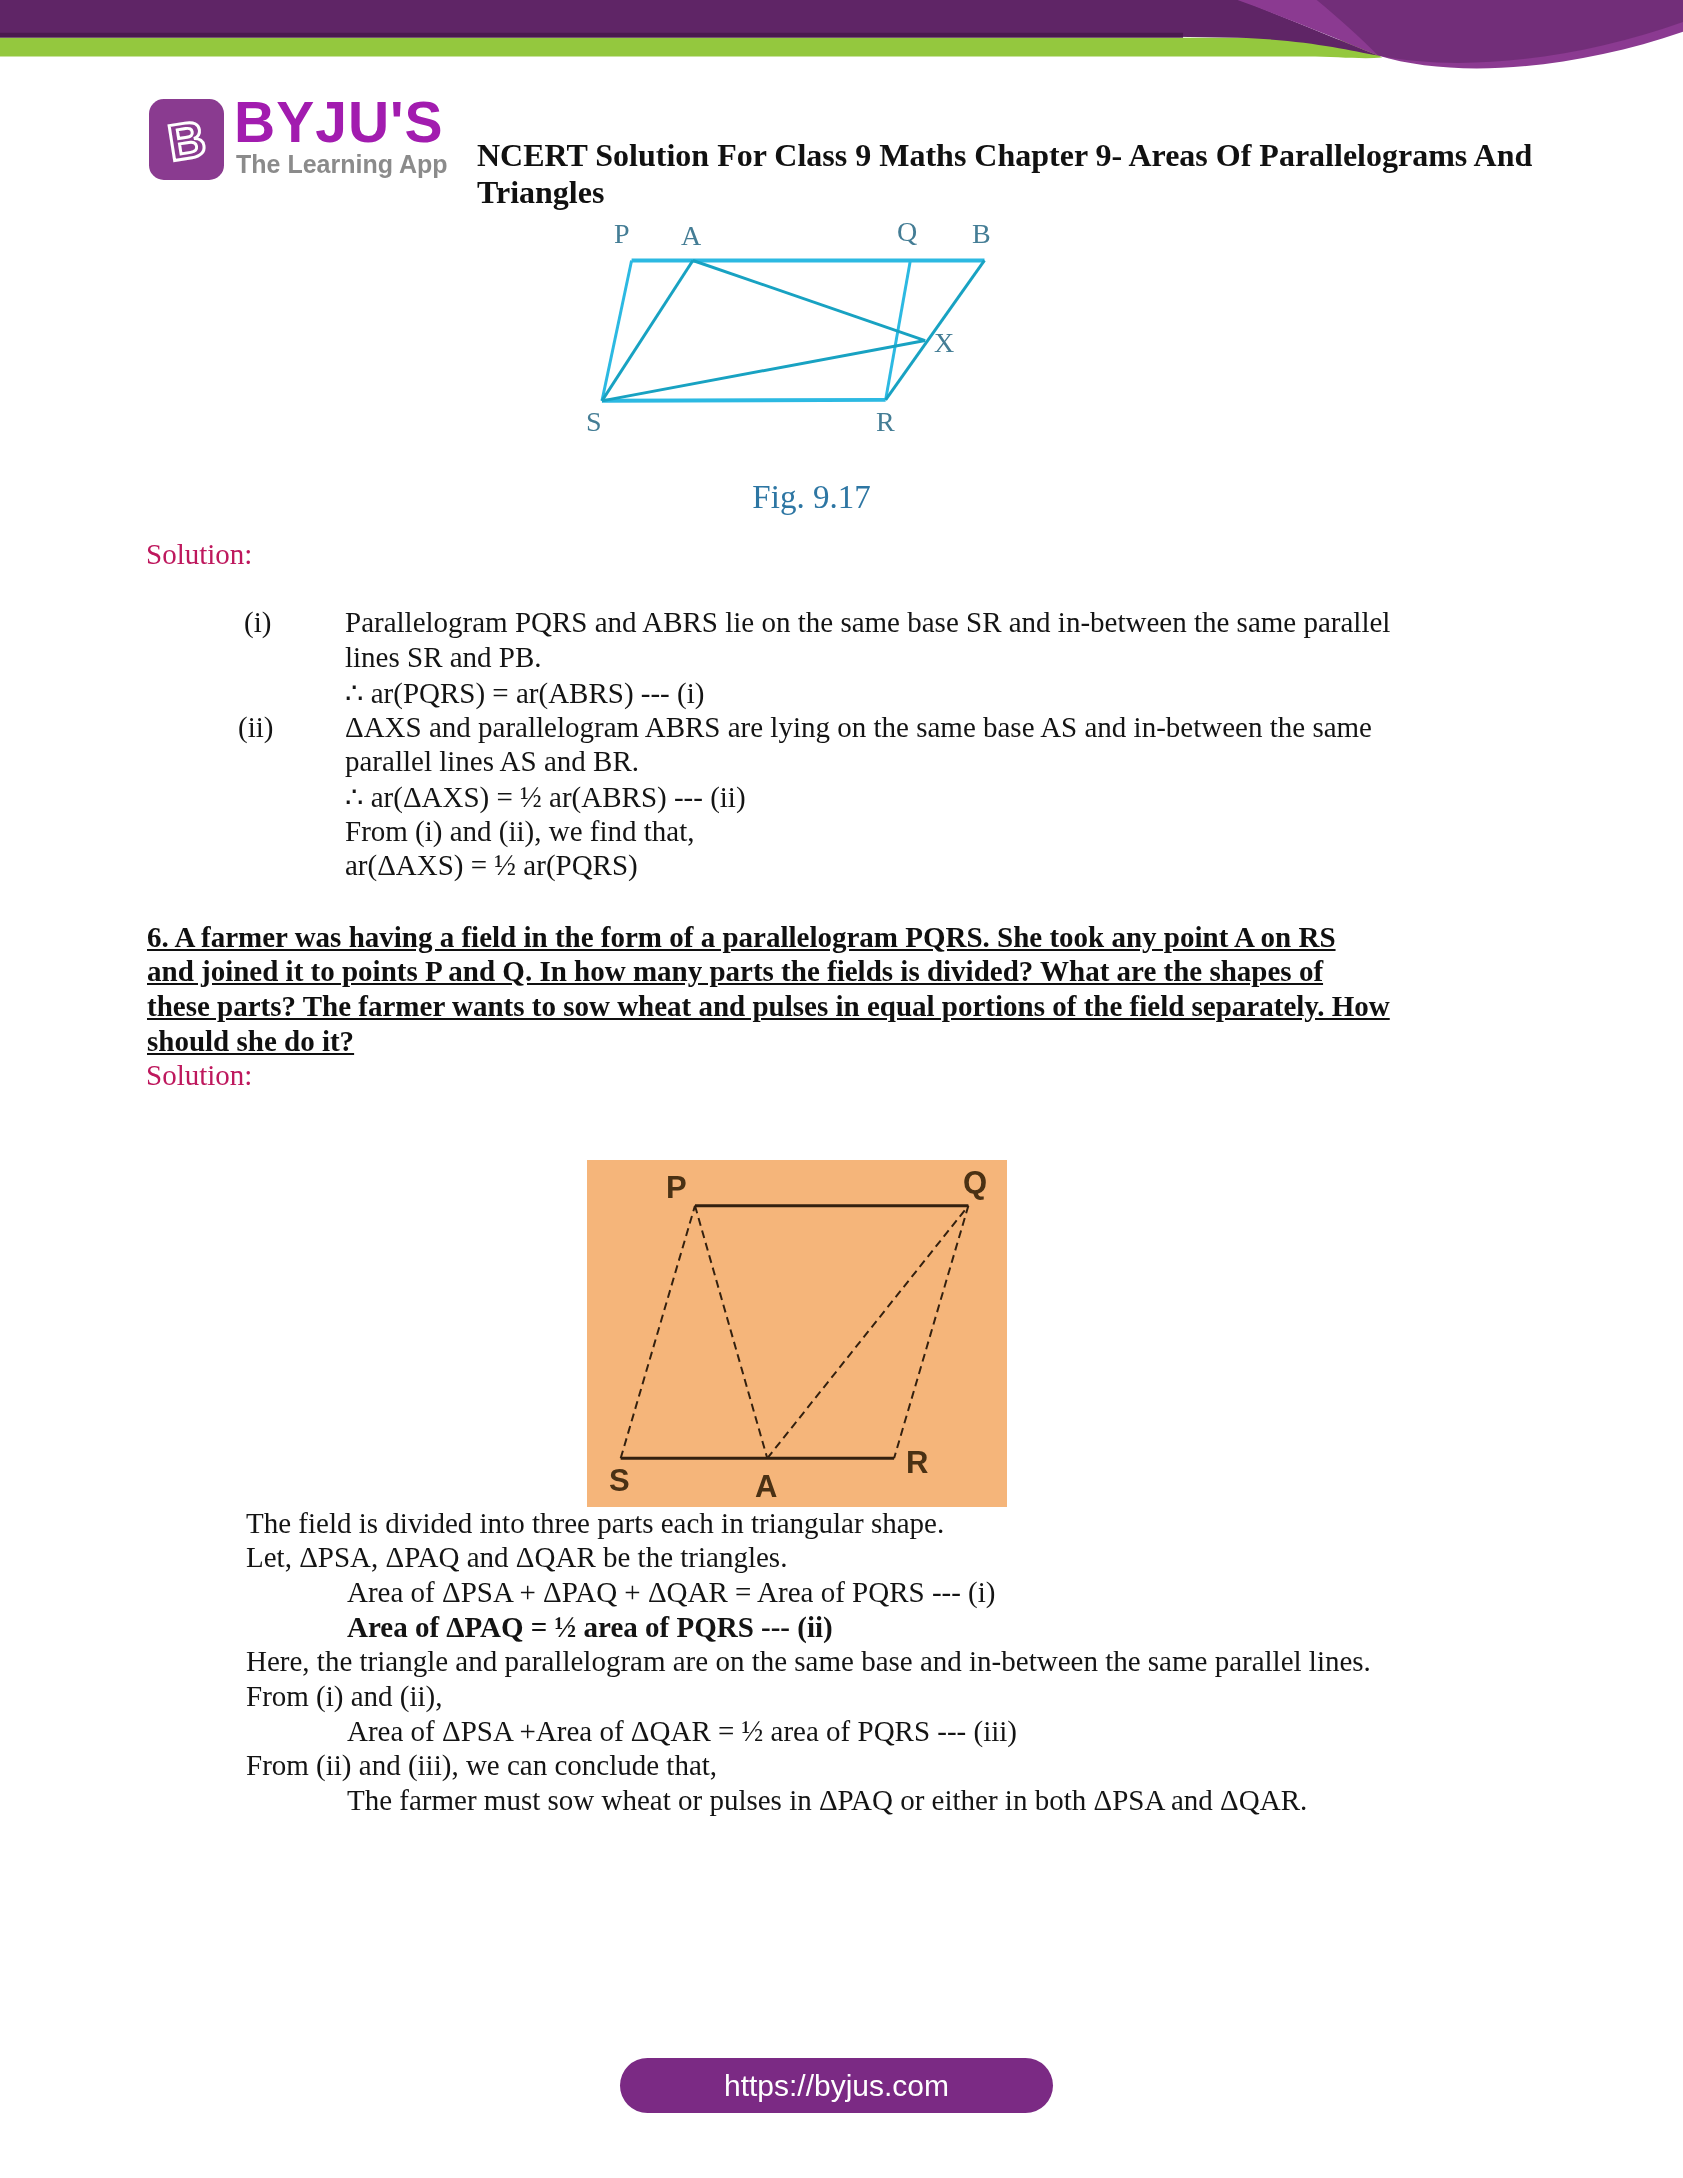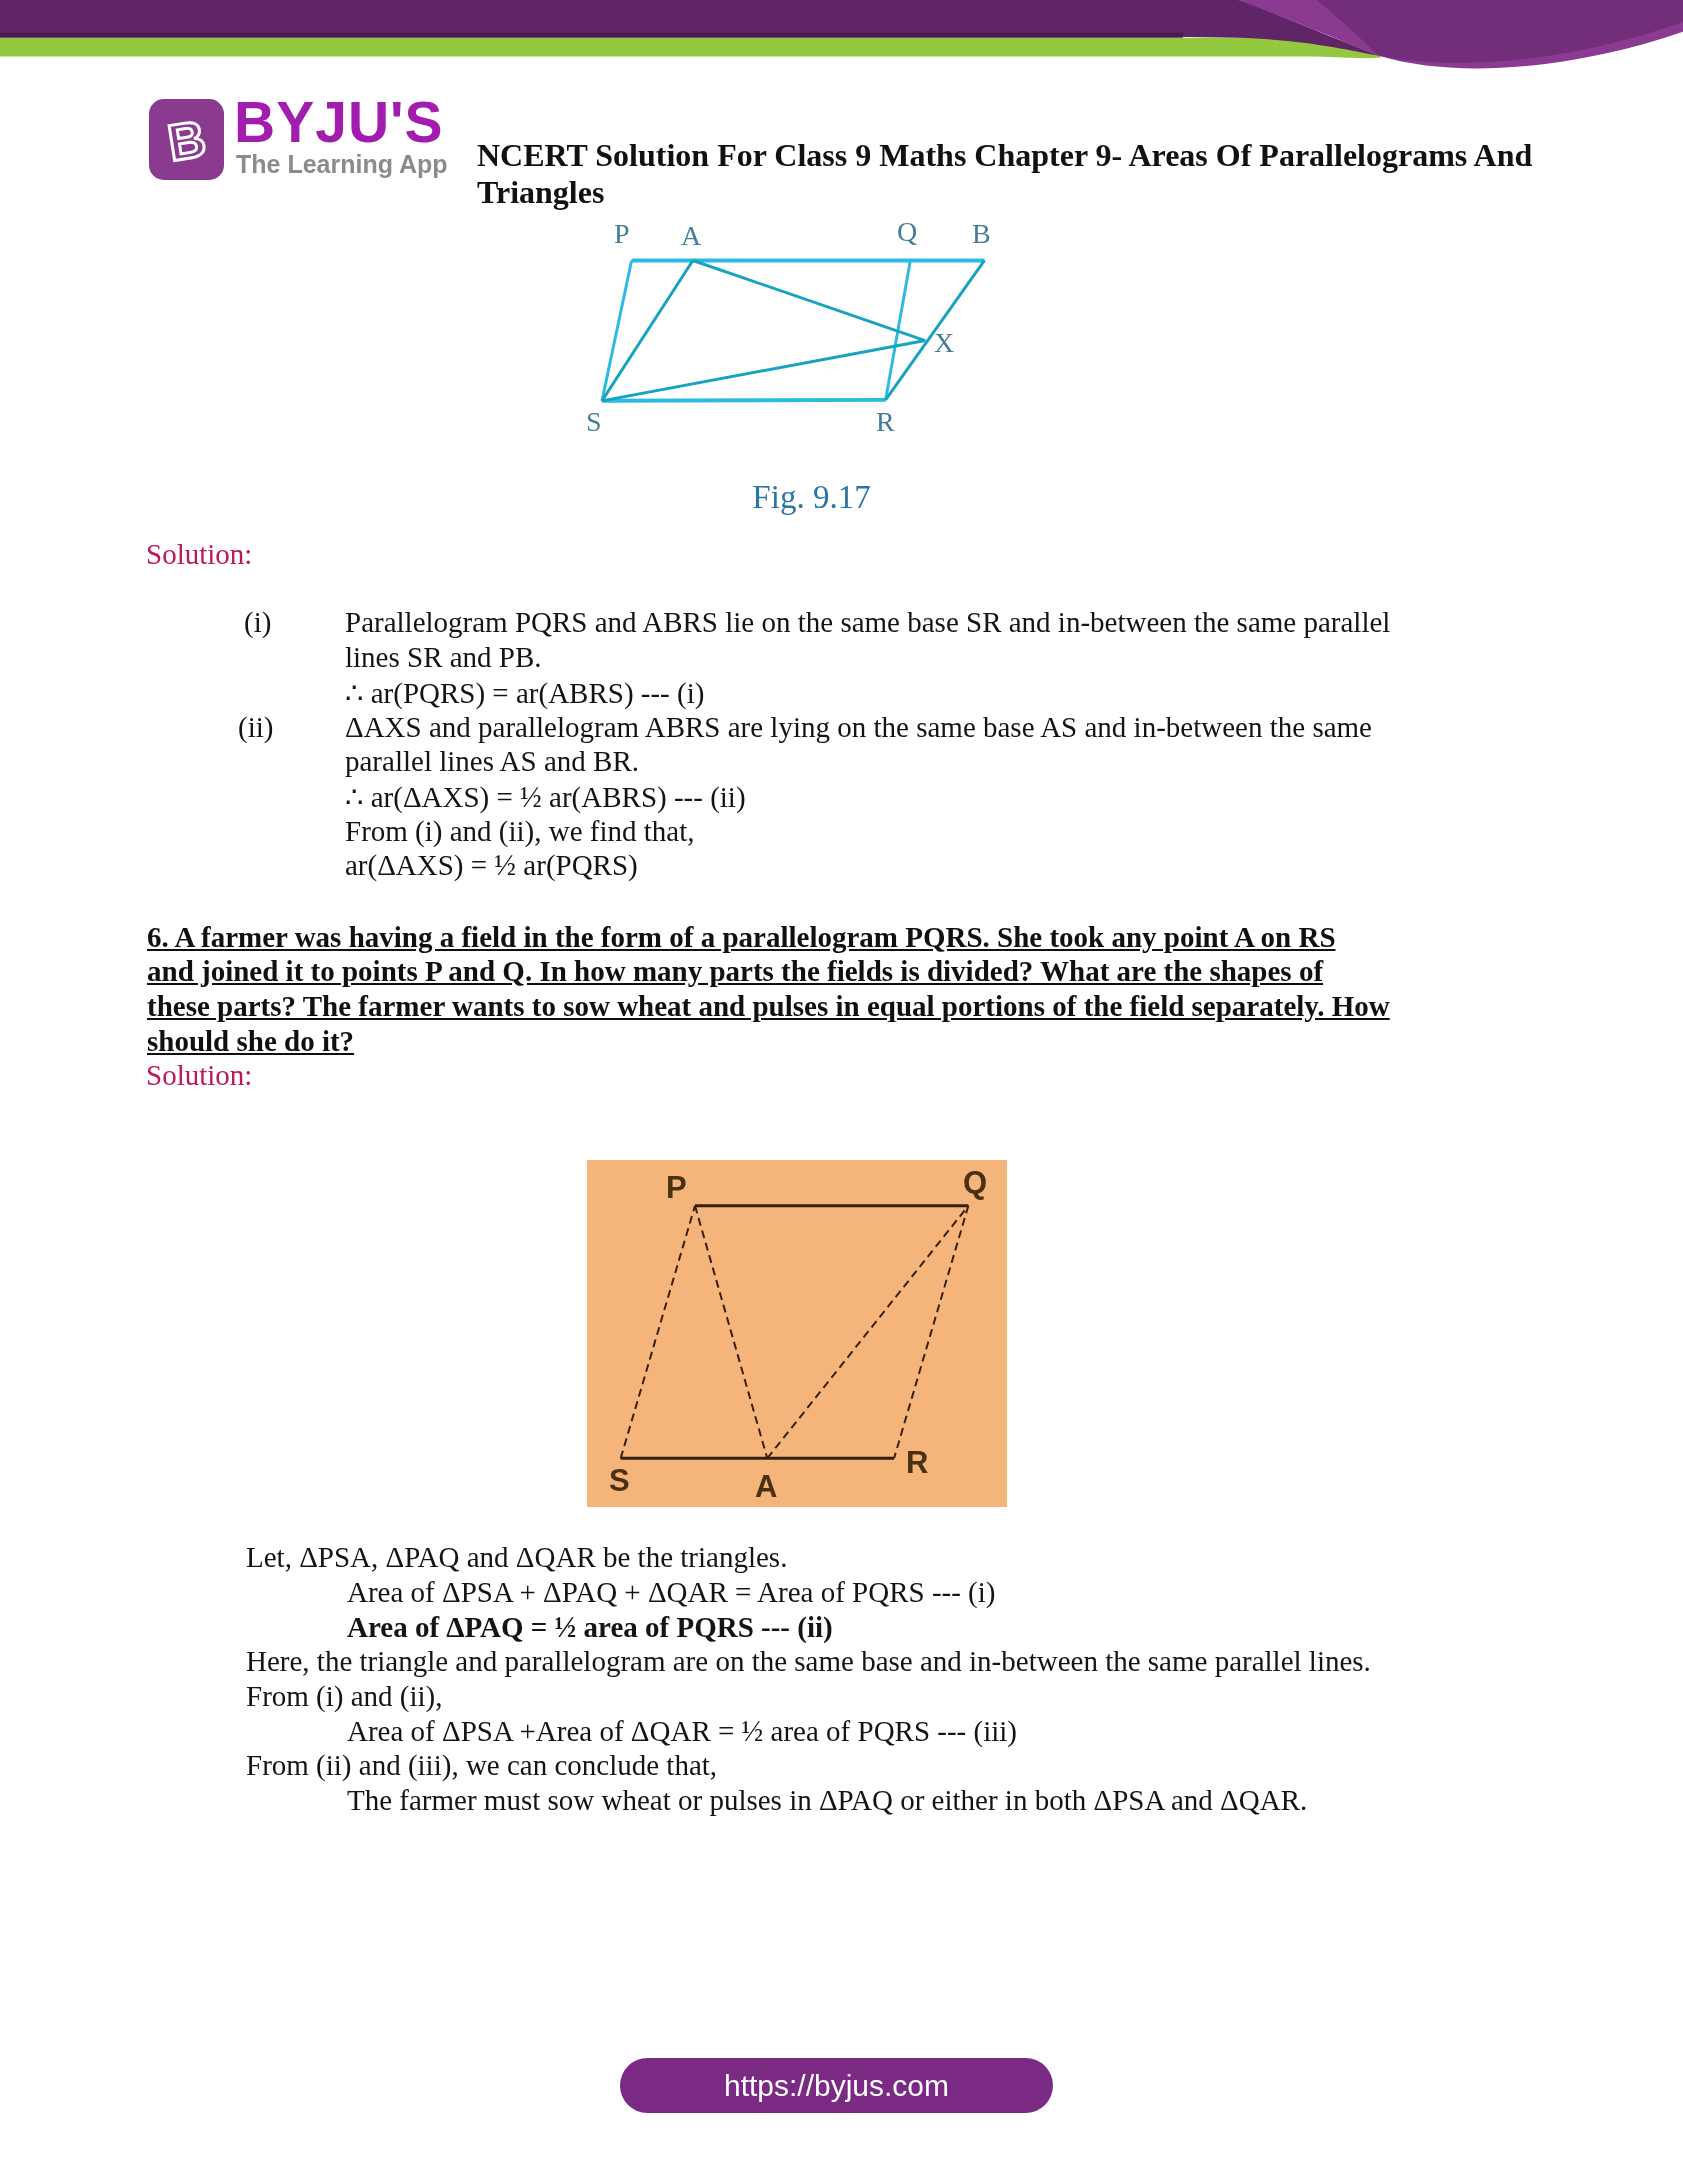--- a/index.html
+++ b/index.html
@@ -114,20 +114,21 @@
       <line x1="182" y1="301" x2="385" y2="46" stroke="#33200f" stroke-width="2" stroke-dasharray="8 5"></line>
       <line x1="385" y1="46" x2="310" y2="301" stroke="#33200f" stroke-width="2" stroke-dasharray="8 5"></line>
     </svg>
     <span class="f2lab" style="left:79px;top:10px;">P</span>
     <span class="f2lab" style="left:376px;top:5px;">Q</span>
     <span class="f2lab" style="left:22px;top:303px;">S</span>
     <span class="f2lab" style="left:168px;top:309px;">A</span>
     <span class="f2lab" style="left:319px;top:285px;">R</span>
   </div>
 
+  <div class="tline" style="left:246px;top:1507px;">The field is divided into three parts each in triangular shape.</div>
   <div class="tline" style="left:246px;top:1541px;">Let, ΔPSA, ΔPAQ and ΔQAR be the triangles.</div>
   <div class="tline" style="left:347px;top:1576px;">Area of ΔPSA + ΔPAQ + ΔQAR = Area of PQRS --- (i)</div>
   <div class="tline" style="left:347px;top:1611px;font-weight:bold;">Area of ΔPAQ = ½ area of PQRS --- (ii)</div>
   <div class="tline" style="left:246px;top:1645px;">Here, the triangle and parallelogram are on the same base and in-between the same parallel lines.</div>
   <div class="tline" style="left:246px;top:1680px;">From (i) and (ii),</div>
   <div class="tline" style="left:347px;top:1715px;">Area of ΔPSA +Area of ΔQAR = ½ area of PQRS --- (iii)</div>
   <div class="tline" style="left:347px;top:1784px;">The farmer must sow wheat or pulses in ΔPAQ or either in both ΔPSA and ΔQAR.</div>
   <div class="tline" style="left:246px;top:1749px;">From (ii) and (iii), we can conclude that,</div>
 
   <div class="footer-pill">

